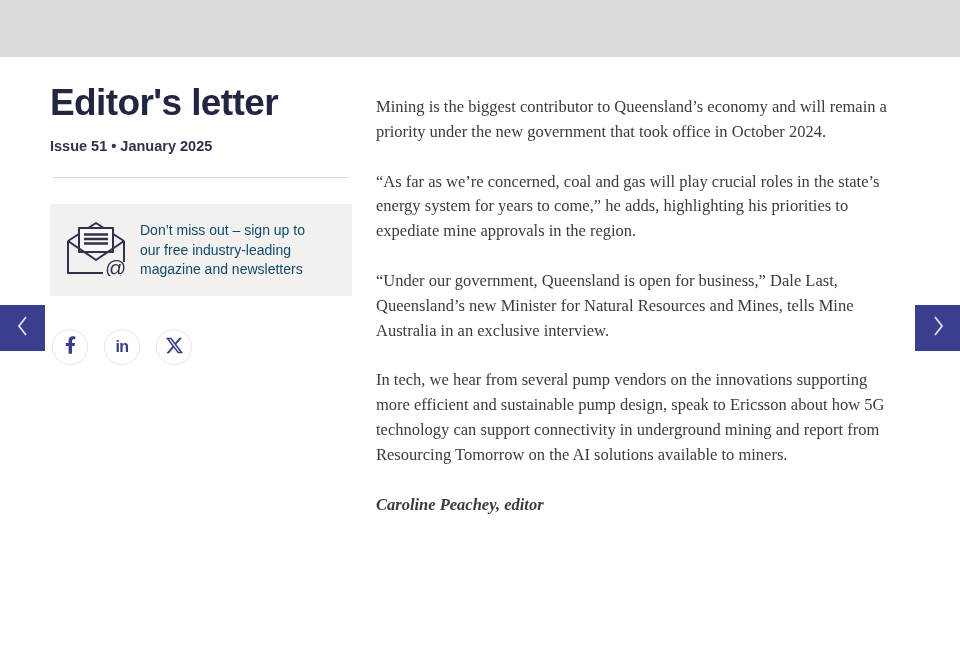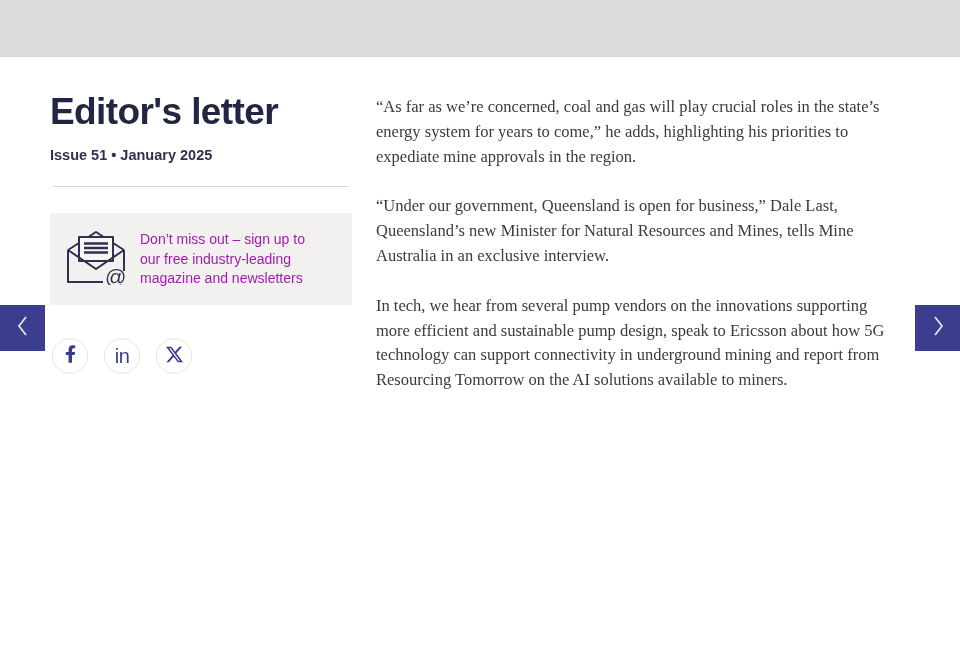--- a/index.html
+++ b/index.html
@@ -3,35 +3,35 @@
 <meta charset="utf-8">
 <style>
   html,body{margin:0;padding:0;}
   body{
     width:960px;height:655px;position:relative;background:#ffffff;
     font-family:"Liberation Sans", sans-serif;overflow:hidden;
   }
   .banner{position:absolute;left:0;top:0;width:960px;height:57px;background:#dbdbdb;}
 
   
-  .left-col{position:absolute;left:50px;top:91px;width:302px;}
+  .left-col{position:absolute;left:50px;top:82px;width:302px;}
   .title{margin:0;font-size:37px;font-weight:bold;color:#232642;letter-spacing:-0.6px;line-height:1.12;}
   .issue{margin-top:15px;font-size:14.5px;font-weight:bold;color:#2e3150;}
   .divider{margin-top:23px;width:296px;border:0;border-top:1px solid #d8d8d8;}
   .signup{
     margin-top:26px;width:302px;height:92px;background:#f2f1ef;
     display:flex;align-items:center;box-sizing:border-box;padding:0 12px 0 15px;gap:13px;cursor:pointer;
   }
-  .signup-text{font-size:14px;line-height:1.39;color:#a21caf;width:182px;}
+  .signup-text{font-size:14px;line-height:1.39;color:#0c4a6e;width:182px;}
   .social{margin-top:33px;display:flex;gap:16px;margin-left:2px;}
   .social-btn{
     width:36px;height:36px;border-radius:50%;background:#ffffff;border:1px solid #e7e5e2;
     display:flex;align-items:center;justify-content:center;cursor:pointer;box-sizing:border-box;
   }
-  .li-glyph{font-weight:normal;font-size:20px;color:#383c8a;letter-spacing:-0.5px;line-height:1;}
+  .li-glyph{font-weight:bold;font-size:16px;color:#383c8a;letter-spacing:-0.5px;line-height:1;}
 
   
   .article{
     position:absolute;left:376px;top:95px;width:529px;
     font-family:"Liberation Serif", serif;font-size:16.5px;line-height:24.8px;color:#3b3b3d;
   }
   .article p{margin:0 0 25px 0;}
   .byline{font-weight:bold;font-style:italic;}
 
   
@@ -84,23 +84,25 @@
       <span>
         <svg width="19" height="19" viewBox="0 0 24 24">
           <path fill="#383c8a" d="M18.244 2.25h3.308l-7.227 8.26 8.502 11.24H16.17l-5.214-6.817L4.99 21.75H1.68l7.73-8.835L1.254 2.25H8.08l4.713 6.231 5.451-6.231zm-1.161 17.52h1.833L7.084 4.126H5.117l11.966 15.644z"></path>
         </svg>
       </span>
     </div>
   </div>
 </div>
 
 <div class="article">
+  <p>Mining is the biggest contributor to Queensland’s economy and will remain a priority under the new government that took office in October 2024.</p>
   <p>“As far as we’re concerned, coal and gas will play crucial roles in the state’s energy system for years to come,” he adds, highlighting his priorities to expediate mine approvals in the region.</p>
   <p>“Under our government, Queensland is open for business,” Dale Last, Queensland’s new Minister for Natural Resources and Mines, tells Mine Australia in an exclusive interview.</p>
   <p>In tech, we hear from several pump vendors on the innovations supporting more efficient and sustainable pump design, speak to Ericsson about how 5G technology can support connectivity in underground mining and report from Resourcing Tomorrow on the AI solutions available to miners.</p>
+  <p class="byline">Caroline Peachey, editor</p>
 </div>
 
 <div class="nav-arrow nav-prev">
   <span>
     <svg width="22" height="26" viewBox="0 0 22 26">
       <path d="M14 4 L7 13 L14 22" fill="none" stroke="rgba(255,255,255,0.85)" stroke-width="1.8"></path>
     </svg>
   </span>
 </div>
 <div class="nav-arrow nav-next">

